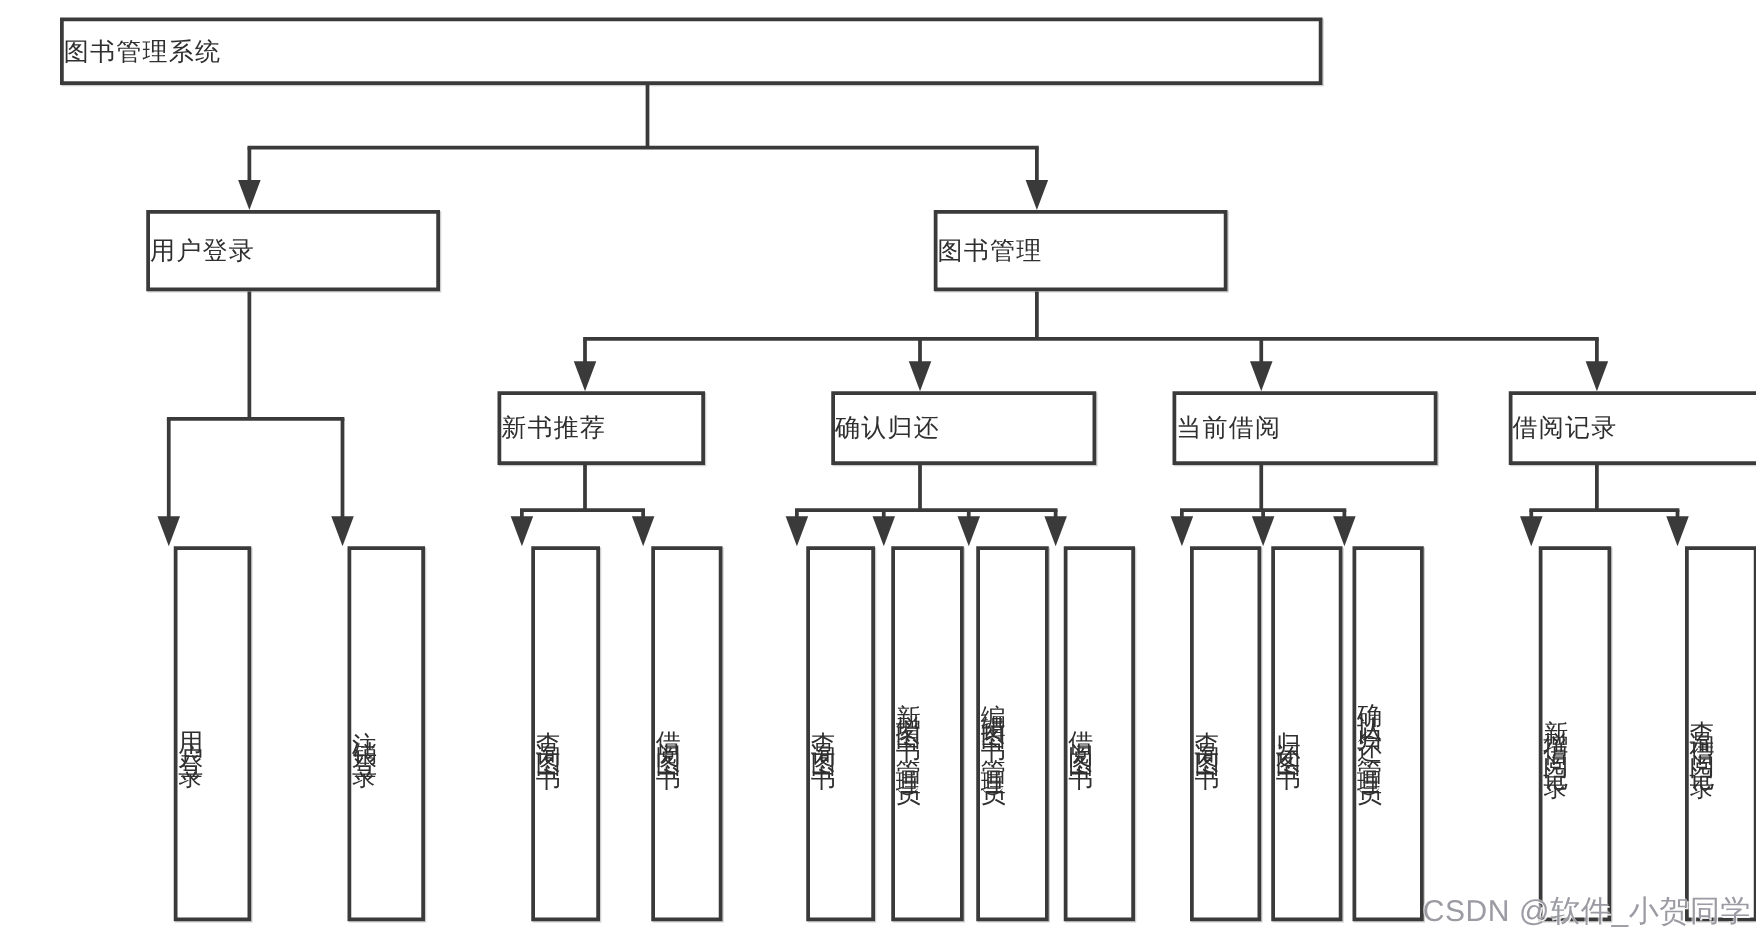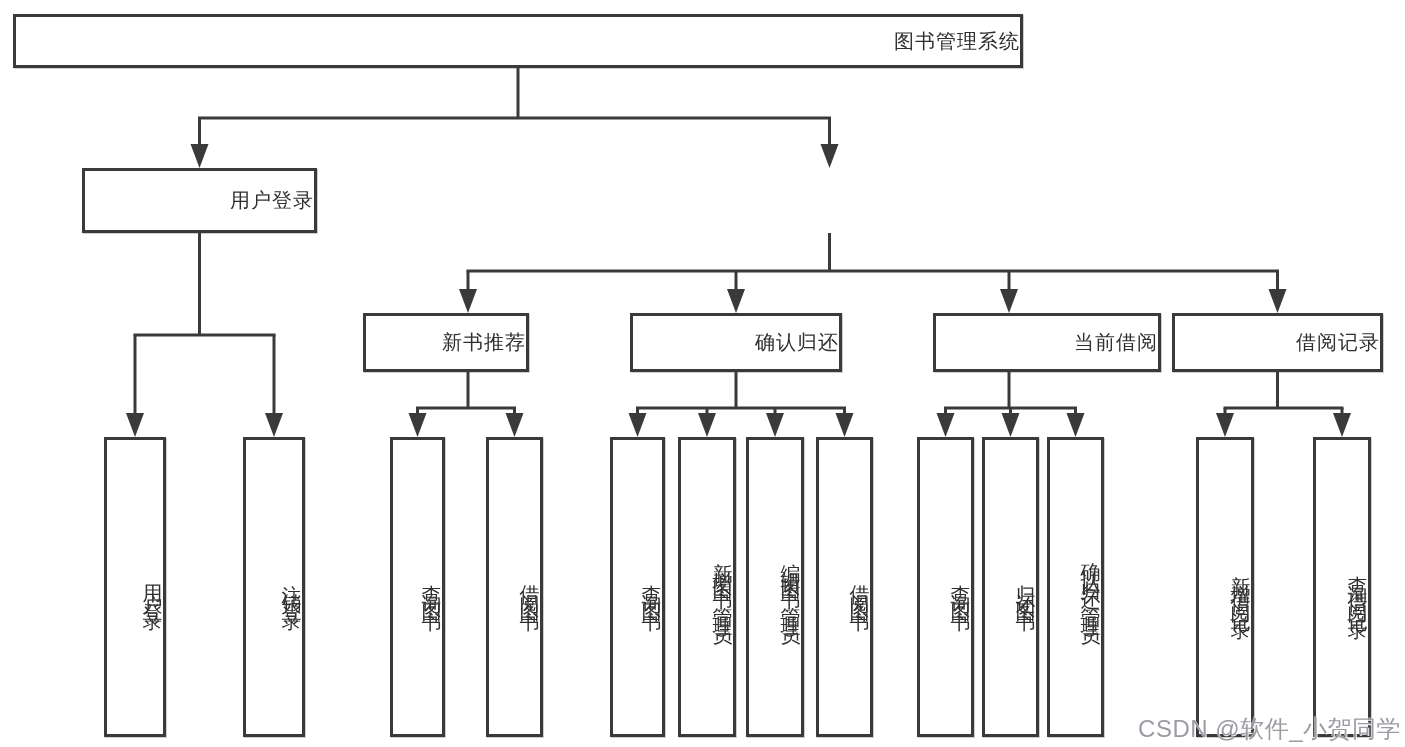--- a/index.html
+++ b/index.html
@@ -9,25 +9,26 @@
     background:var(--page-bg,#ffffff);
     font-family:"Liberation Sans","DejaVu Sans",sans-serif;
     overflow:hidden;
   }
   .connectors{position:absolute;left:0;top:0;width:1405px;height:747px;}
   .node{
     position:absolute;
     box-sizing:border-box;
     background:var(--box-bg,#ffffff);
     border:3px solid var(--line,#3a3a3a);
-    display:flex;align-items:center;justify-content:flex-end;
+    display:flex;align-items:center;justify-content:flex-start;
     color:var(--text,#2f2f2f);
     font-size:20px;
     letter-spacing:1px;
     box-shadow:1px 1px 0 rgba(60,60,60,.25);
+    margin-left:35px;
   }
   .node.v .lbl{
     writing-mode:vertical-rl;
     text-orientation:mixed;
     letter-spacing:0.45em;
     line-height:1;
     white-space:nowrap;
   }
   .lbl{pointer-events:none;}
   .watermark{
@@ -101,28 +102,31 @@
       <polygon points="1333,413 1351,413 1342,437" fill="#3a3a3a"></polygon>
     </svg>
 
   <div class="node h" style="left:13px;top:14px;width:1010px;height:54px">
     <span class="lbl">图书管理系统</span>
   </div>
 
   <div class="node h" style="left:82px;top:168px;width:235px;height:65px">
     <span class="lbl">用户登录</span>
   </div>
+  <div class="node h" style="left:712px;top:168px;width:235px;height:65px">
+    <span class="lbl">图书管理</span>
+  </div>
 
   <div class="node h" style="left:363px;top:313px;width:166px;height:59px">
     <span class="lbl">新书推荐</span>
   </div>
   <div class="node h" style="left:630px;top:313px;width:212px;height:59px">
     <span class="lbl">确认归还</span>
   </div>
-  <div class="node h" style="left:933px;top:313px;width:228px;height:59px">
+  <div class="node h" style="left:903px;top:313px;width:212px;height:59px">
     <span class="lbl">当前借阅</span>
   </div>
   <div class="node h" style="left:1172px;top:313px;width:211px;height:59px">
     <span class="lbl">借阅记录</span>
   </div>
 
   <div class="node v" style="left:104px;top:437px;width:62px;height:300px">
     <span class="lbl">用户登录</span>
   </div>
   <div class="node v" style="left:243px;top:437px;width:62px;height:300px">

